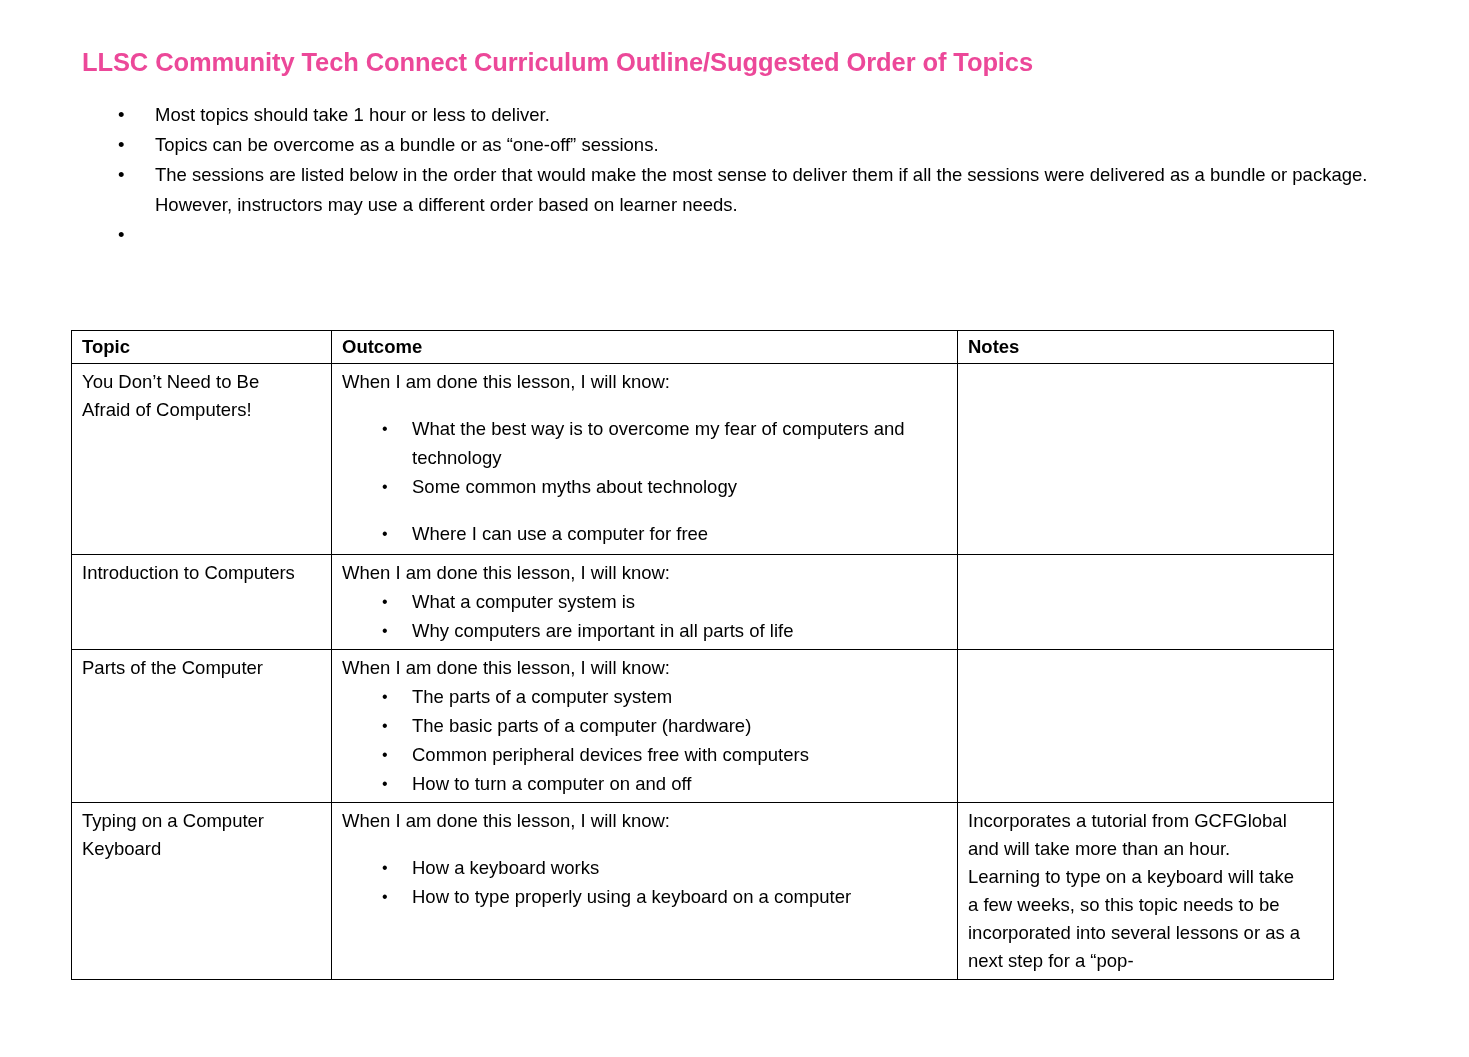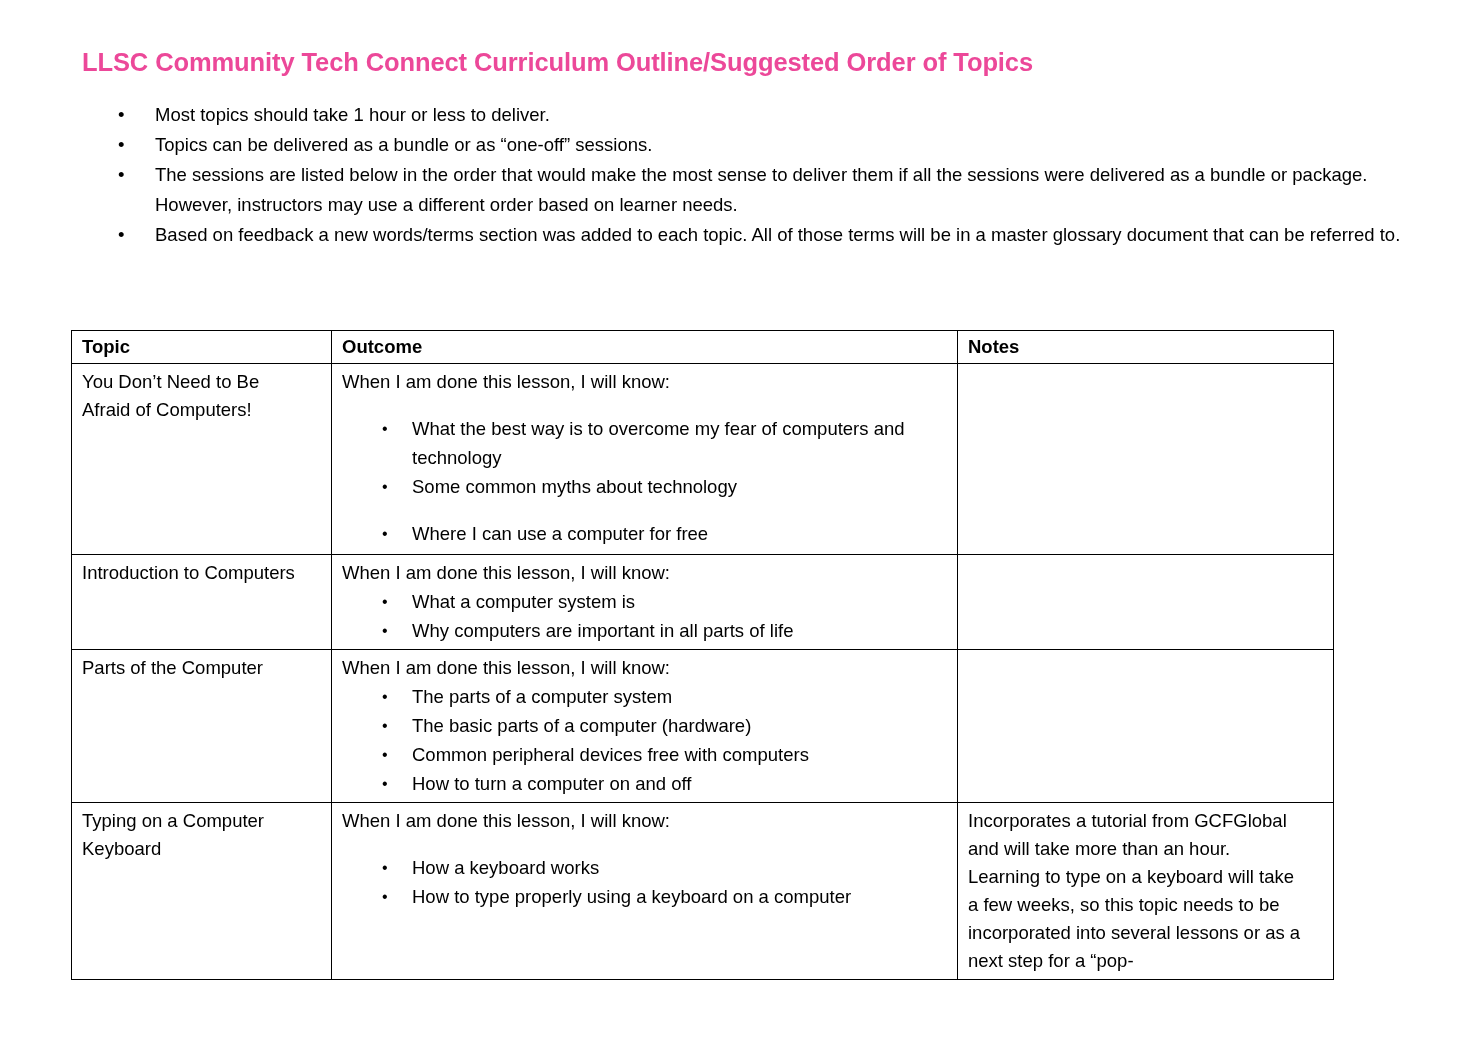--- a/index.html
+++ b/index.html
@@ -138,29 +138,28 @@
 
   <div class="doc-title">LLSC Community Tech Connect Curriculum Outline/Suggested Order of Topics</div>
 
   <div class="intro-list">
     <div class="intro-item">
       <span class="bullet">•</span>
       <span>Most topics should take 1 hour or less to deliver.</span>
     </div>
     <div class="intro-item">
       <span class="bullet">•</span>
-      <span>Topics can be delivered as a bundle or as “one-off” sessions.</span>
+      <span>Topics can be overcome as a bundle or as “one-off” sessions.</span>
     </div>
     <div class="intro-item">
       <span class="bullet">•</span>
       <span>The sessions are listed below in the order that would make the most sense to deliver them if all the sessions were delivered as a bundle or package. However, instructors may use a different order based on learner needs.</span>
     </div>
     <div class="intro-item">
       <span class="bullet">•</span>
-      <span>Based on feedback a new words/terms section was added to each topic. All of those terms will be in a master glossary document that can be referred to.</span>
     </div>
   </div>
 
   <table class="outline-table">
     <colgroup>
       <col class="c-topic">
       <col class="c-outcome">
       <col class="c-notes">
     </colgroup>
     <thead>

